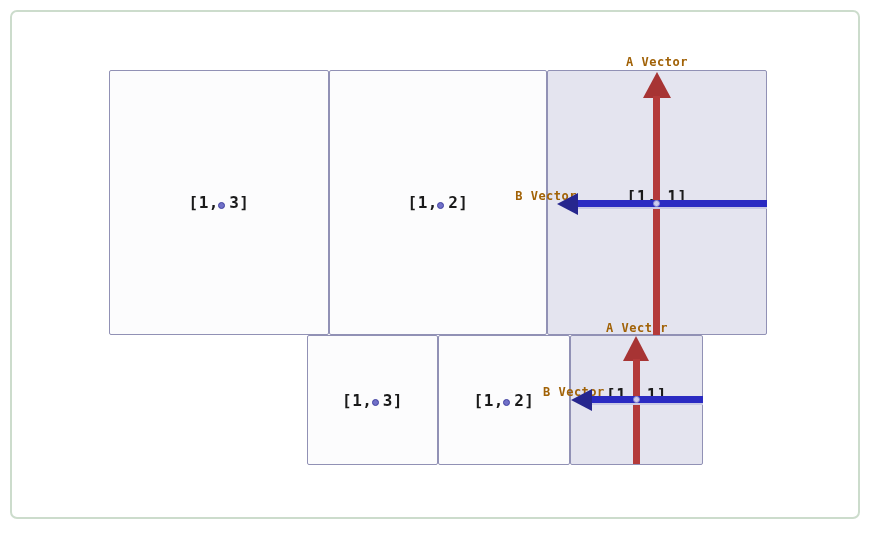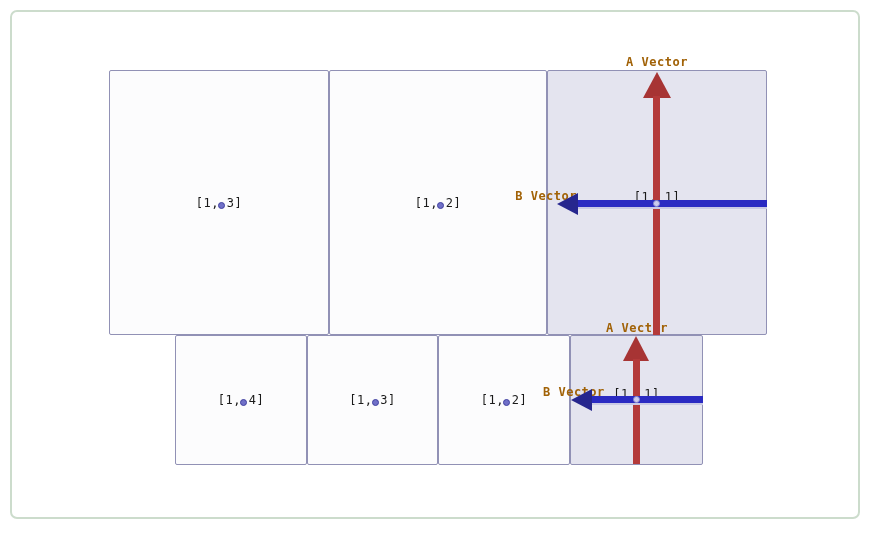--- a/index.html
+++ b/index.html
@@ -11,21 +11,21 @@
     position:absolute; left:10px; top:10px; width:850px; height:509px;
     border:2px solid #ccdccc; border-radius:7px; box-sizing:border-box;
   }
   .cell {
     position:absolute; box-sizing:border-box;
     border:1px solid #9191b5; border-radius:2px; background:#fcfcfd;
     display:flex; align-items:center; justify-content:center; z-index:1;
   }
   .cell.hl { background:#e4e4ef; }
   .cell-label {
-    position:relative; z-index:2; font-weight:normal; font-size:12px;
+    position:relative; z-index:2; font-weight:bold; font-size:16px;
     letter-spacing:0.5px; color:#1a1a1a; white-space:pre;
   }
   .cell.hl .cell-label { transform:translateY(-6px); }
   .dot {
     position:absolute; width:5px; height:5px; border-radius:50%;
     left:calc(50% - 1px); top:calc(50% - 1px); z-index:3;
     background:#7070c8; border:1px solid #4040a0;
   }
   .ix-dot {
     position:absolute; width:5px; height:5px; border-radius:50%;
@@ -92,24 +92,20 @@
     <span class="dot"></span>
   </div>
   <div id="cell-t2" class="cell">
     <span class="cell-label">[1, 2]</span>
     <span class="dot"></span>
   </div>
   <div id="cell-t1" class="cell hl">
     <span class="cell-label">[1, 1]</span>
   </div>
 
-  <div id="cell-b4" class="cell">
-    <span class="cell-label">[1, 4]</span>
-    <span class="dot"></span>
-  </div>
   <div id="cell-b3" class="cell">
     <span class="cell-label">[1, 3]</span>
     <span class="dot"></span>
   </div>
   <div id="cell-b2" class="cell">
     <span class="cell-label">[1, 2]</span>
     <span class="dot"></span>
   </div>
   <div id="cell-b1" class="cell hl">
     <span class="cell-label">[1, 1]</span>

